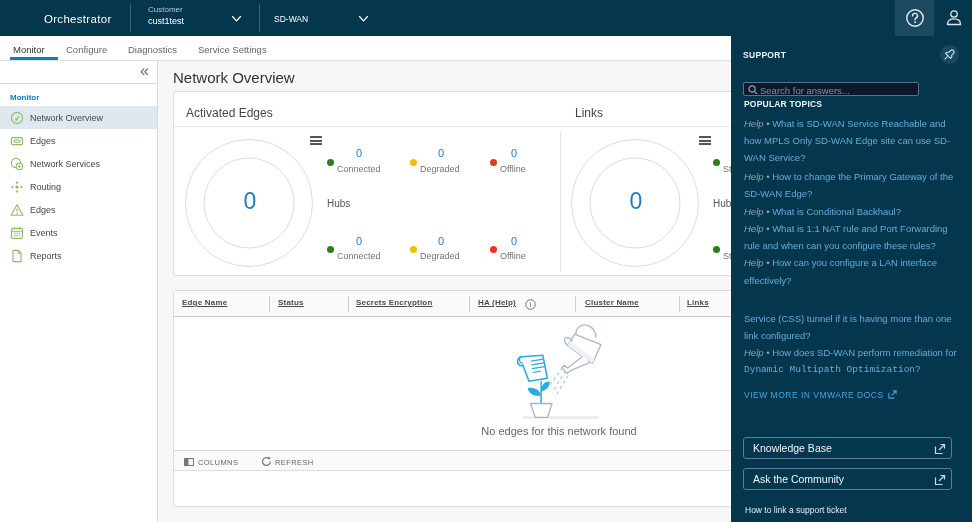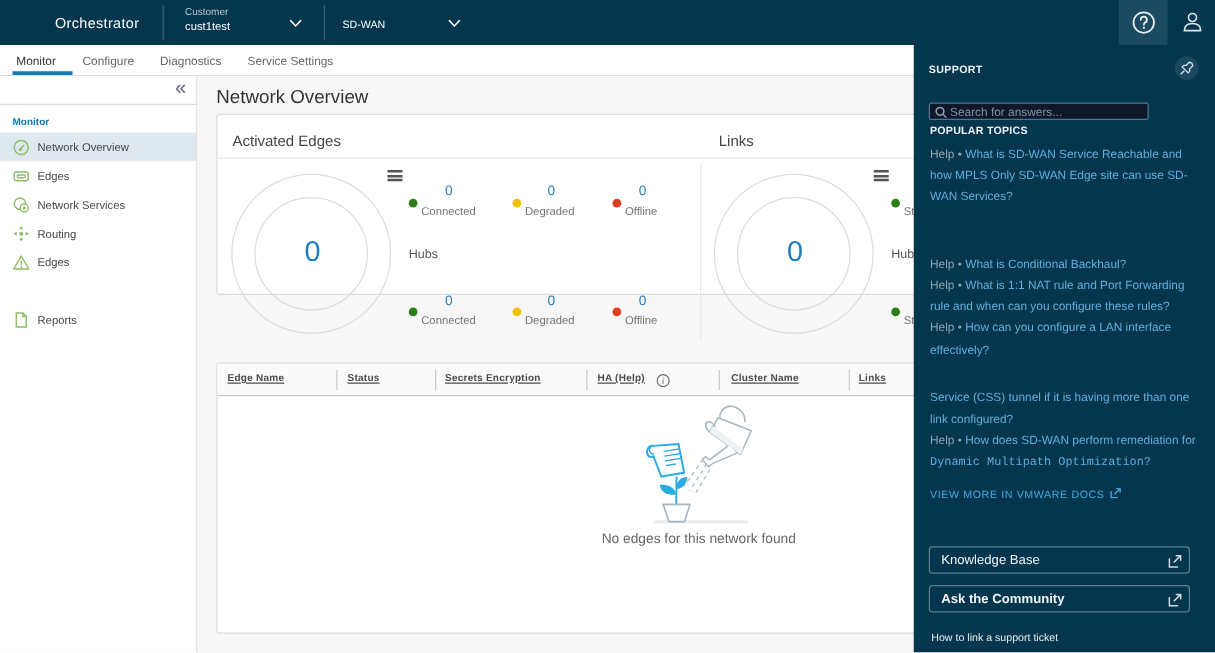--- a/index.html
+++ b/index.html
@@ -29,21 +29,21 @@
   .navitem { position:absolute; left:0; width:157px; height:23px; }
   .navitem.sel { background:#dfe8ee; }
   .navitem .ic { position:absolute; left:10px; top:5px; }
   .navitem .tx { position:absolute; left:30px; top:7px; font-size:9px; color:#474747; }
 
   
   #main { left:158px; top:61px; width:814px; height:461px; background:#f7f7f7; }
   #main h1 { position:absolute; left:15px; top:8px; font-size:15px; font-weight:400; color:#333; }
 
   .card { position:absolute; background:#fff; border:1px solid #dcdcdc; border-radius:3px; }
-  #chartcard { left:15px; top:30px; width:772px; height:145px; }
+  #chartcard { left:15px; top:30px; width:772px; height:185px; }
   #chartcard .hdr { position:absolute; left:0; top:0; width:100%; height:35px; border-bottom:1px solid #e9e9e9; }
   #chartcard .hdr .t1 { position:absolute; left:12px; top:14px; font-size:12px; color:#454545; }
   #chartcard .hdr .t2 { position:absolute; left:401px; top:14px; font-size:12px; color:#454545; }
   #chartcard .secdiv { position:absolute; left:386px; top:39px; width:1px; height:141px; background:#e9e9e9; }
 
   .burger { position:absolute; width:12px; height:11px; }
   .burger span { display:block; height:2px; background:#555; margin-bottom:1.5px; }
 
   .legnum { position:absolute; font-size:11px; color:#1e7cbf; width:44px; text-align:center; }
   .legdot { position:absolute; width:7px; height:7px; border-radius:50%; }
@@ -60,21 +60,21 @@
   #tfoot .btn { position:absolute; top:7px; font-size:7.5px; letter-spacing:0.4px; color:#666; }
 
   
   #panel { left:731px; top:36px; width:241px; height:486px; background:#04364d; color:#fff; }
   #panel .hd { position:absolute; left:12px; top:14px; font-size:8.5px; font-weight:bold; letter-spacing:0.3px; color:#eef3f6; }
   #pincircle { position:absolute; left:209px; top:9px; width:19px; height:19px; border-radius:50%; background:#1a4861; }
   #searchbox { position:absolute; left:12px; top:34px; width:176px; height:14px; background:#0f172a; border:1px solid #51758a; border-radius:2px;margin-top:12px; }
   #searchbox .ph { position:absolute; left:16px; top:1.5px; font-size:9.5px; color:#7b95a4; }
   .poptop { position:absolute; left:13px; top:63px; font-size:8.5px; font-weight:bold; letter-spacing:0.2px; color:#eef3f6; }
   .topic { position:absolute; left:13px; width:222px; font-size:9.5px; white-space:nowrap; }
-  .topic .h { color:#8ea4b0; }
+  .topic .h { color:#8ea4b0;font-style:italic; }
   .topic .q { color:#64aedb; }
   .viewmore { position:absolute; left:13px; top:354px; font-size:8.5px; letter-spacing:0.5px; color:#47a6de; }
   .pbtn { position:absolute; left:12px; width:209px; height:22px; border:1px solid #5e7e8f; border-radius:3px; }
   .pbtn .t { position:absolute; left:9px; top:4px; font-size:10.5px; color:#f2f5f7; }
   .howto { position:absolute; left:14px; top:469px; font-size:8.5px; color:#e8eef2; }
 </style>
 </head>
 <body>
 
 <div id="topbar" class="abs">
@@ -146,20 +146,29 @@
       </svg>
     <div class="tx">Routing</div>
   </div>
   <div class="navitem" style="top:137px;">
     <svg class="ic" width="14" height="14" viewBox="0 0 14 14">
         <path d="M7 1.8 L13 12.2 H1 Z" fill="none" stroke="#8cbd64" stroke-width="1.15" stroke-linejoin="round"></path>
         <path d="M7 5.6 v3.2" stroke="#8cbd64" stroke-width="1.15"></path>
         <circle cx="7" cy="10.6" r="0.8" fill="#8cbd64"></circle>
       </svg>
     <div class="tx">Edges</div>
+  </div>
+  <div class="navitem" style="top:160px;">
+    <svg class="ic" width="14" height="14" viewBox="0 0 14 14">
+        <rect x="1.6" y="2.4" width="10.8" height="10" rx="1.2" fill="none" stroke="#8cbd64" stroke-width="1.15"></rect>
+        <path d="M1.6 5.2 h10.8" stroke="#8cbd64" stroke-width="1.05"></path>
+        <path d="M4.4 1.2 v2.4 M9.6 1.2 v2.4" stroke="#8cbd64" stroke-width="1.05"></path>
+        <path d="M4 7.2 h1.6 M6.4 7.2 H8 M8.8 7.2 h1.6 M4 9.4 h1.6 M6.4 9.4 H8 M8.8 9.4 h1.6" stroke="#8cbd64" stroke-width="1.05"></path>
+      </svg>
+    <div class="tx">Events</div>
   </div>
   <div class="navitem" style="top:183px;">
     <svg class="ic" width="14" height="14" viewBox="0 0 14 14">
         <path d="M3 1.4 h5.4 L11 4 v8.6 H3 Z" fill="none" stroke="#8cbd64" stroke-width="1.15" stroke-linejoin="round"></path>
         <path d="M8.2 1.6 V4.2 H10.8" fill="none" stroke="#8cbd64" stroke-width="1.05"></path>
       </svg>
     <div class="tx">Reports</div>
   </div>
 </div>
 
@@ -269,20 +278,32 @@
       <path d="M31 69.5 C36.3 68.8 39.6 64.6 39.9 59.6 C34 59.4 31.2 63.6 31 69.5 Z" fill="#2aabe2"></path>
 
       <path d="M19 59.2 L12.8 43 C11 44.5 7.6 43.3 7.6 39.6 C7.6 36.2 10 34.4 12.2 34.7 L32.8 33.2 L37.3 56.2 Z" fill="#fff" stroke="#2aabe2" stroke-width="1.6" stroke-linejoin="round"></path>
       <path d="M12.2 34.7 C9.8 35.1 9 37.3 9.8 39.2 C10.5 40.8 12 41.5 13.3 41" fill="none" stroke="#2aabe2" stroke-width="1.2"></path>
       <path d="M20.8 39.1 L33.3 37.1 M21.4 42.9 L33.9 40.9 M22 46.7 L34.5 44.7 M22.6 50.5 L30.8 49.2" stroke="#2aabe2" stroke-width="1.2" fill="none"></path>
 
       <path d="M20.5 81.5 L42 81.5 L37.6 95.3 L25.2 95.3 Z" fill="#fff" stroke="#a9b4bf" stroke-width="1.3" stroke-linejoin="round"></path>
     </svg>
     <div id="emptytext">No edges for this network found</div>
 
+    <div id="tfoot">
+      <svg class="abs" style="left:10px;top:7px;" width="10" height="8" viewBox="0 0 10 8">
+          <rect x="0.5" y="0.5" width="9" height="7" fill="none" stroke="#777" stroke-width="1"></rect>
+          <rect x="0.5" y="0.5" width="4" height="7" fill="#777"></rect>
+        </svg>
+      <div class="btn" style="left:24px;">COLUMNS</div>
+      <svg class="abs" style="left:87px;top:5px;" width="11" height="11" viewBox="0 0 11 11">
+          <path d="M9.3 5.5 A3.9 3.9 0 1 1 7.6 2.3" fill="none" stroke="#777" stroke-width="1.2"></path>
+          <path d="M7.2 0.5 L9.8 2.1 L7.4 4 Z" fill="#777"></path>
+        </svg>
+      <div class="btn" style="left:101px;">REFRESH</div>
+    </div>
   </div>
 </div>
 
 <div id="panel" class="abs">
   <div class="hd">SUPPORT</div>
   <div id="pincircle"></div>
   <svg class="abs" style="left:212px;top:12px;" width="13" height="13" viewBox="0 0 13 13">
     <g fill="none" stroke="#d7e1e8" stroke-width="1.1" stroke-linejoin="round">
       <path d="M11.2 4.6 L10.5 2.5 L8.4 1.8 L5.9 4.3 L3.9 4.3 L2.7 5.5 L7.5 10.3 L8.7 9.1 L8.7 7.1 Z"></path>
       <path d="M4.4 8.6 L1.6 11.4"></path>
@@ -292,21 +313,23 @@
     <svg class="abs" style="left:4px;top:2px;" width="10" height="10" viewBox="0 0 10 10">
         <circle cx="4" cy="4" r="3.1" fill="none" stroke="#8fa6b3" stroke-width="1.2"></circle>
         <path d="M6.4 6.4 L9 9" stroke="#8fa6b3" stroke-width="1.2"></path>
       </svg>
     <div class="ph">Search for answers...</div>
   </div>
   <div class="poptop">POPULAR TOPICS</div>
 
   <div class="topic" style="top:82px;"><span class="h">Help • </span><span class="q">What is SD-WAN Service Reachable and</span></div>
   <div class="topic" style="top:99px;"><span class="q">how MPLS Only SD-WAN Edge site can use SD-</span></div>
-  <div class="topic" style="top:116px;"><span class="q">WAN Services?</span></div>
+  <div class="topic" style="top:116px;"><span class="q">WAN Service?</span></div>
+  <div class="topic" style="top:135px;"><span class="h">Help • </span><span class="q">How to change the Primary Gateway of the</span></div>
+  <div class="topic" style="top:152px;"><span class="q">SD-WAN Edge?</span></div>
   <div class="topic" style="top:170px;"><span class="h">Help • </span><span class="q">What is Conditional Backhaul?</span></div>
   <div class="topic" style="top:187px;"><span class="h">Help • </span><span class="q">What is 1:1 NAT rule and Port Forwarding</span></div>
   <div class="topic" style="top:204px;"><span class="q">rule and when can you configure these rules?</span></div>
   <div class="topic" style="top:221px;"><span class="h">Help • </span><span class="q">How can you configure a LAN interface</span></div>
   <div class="topic" style="top:239px;"><span class="q">effectively?</span></div>
   <div class="topic" style="top:277px;"><span class="q">Service (CSS) tunnel if it is having more than one</span></div>
   <div class="topic" style="top:294px;"><span class="q">link configured?</span></div>
   <div class="topic" style="top:311px;"><span class="h">Help • </span><span class="q">How does SD-WAN perform remediation for</span></div>
   <div class="topic" style="top:328px;font-family:Liberation Mono, monospace;"><span class="q">Dynamic Multipath Optimization?</span></div>
 
@@ -314,20 +337,20 @@
   <svg class="abs" style="left:157px;top:354px;" width="9" height="9" viewBox="0 0 10 10">
       <path d="M1 3 V9 H7 M4 6 L9 1 M5.5 1 H9 V4.5" fill="none" stroke="#47a6de" stroke-width="1.2"></path>
     </svg>
 
   <div class="pbtn" style="top:401px;">
     <div class="t">Knowledge Base</div>
     <svg class="abs" style="left:190px;top:5px;" width="12" height="12" viewBox="0 0 12 12">
         <path d="M1.5 3.5 V10.5 H8.5 M5 7 L10.5 1.5 M6.5 1.5 H10.5 V5.5" fill="none" stroke="#cfdae1" stroke-width="1.2"></path>
       </svg>
   </div>
-  <div class="pbtn" style="top:432px;font-weight:bold;">
+  <div class="pbtn" style="top:432px;">
     <div class="t">Ask the Community</div>
     <svg class="abs" style="left:190px;top:5px;" width="12" height="12" viewBox="0 0 12 12">
         <path d="M1.5 3.5 V10.5 H8.5 M5 7 L10.5 1.5 M6.5 1.5 H10.5 V5.5" fill="none" stroke="#cfdae1" stroke-width="1.2"></path>
       </svg>
   </div>
   <div class="howto">How to link a support ticket</div>
 </div>
 
 </body></html>

